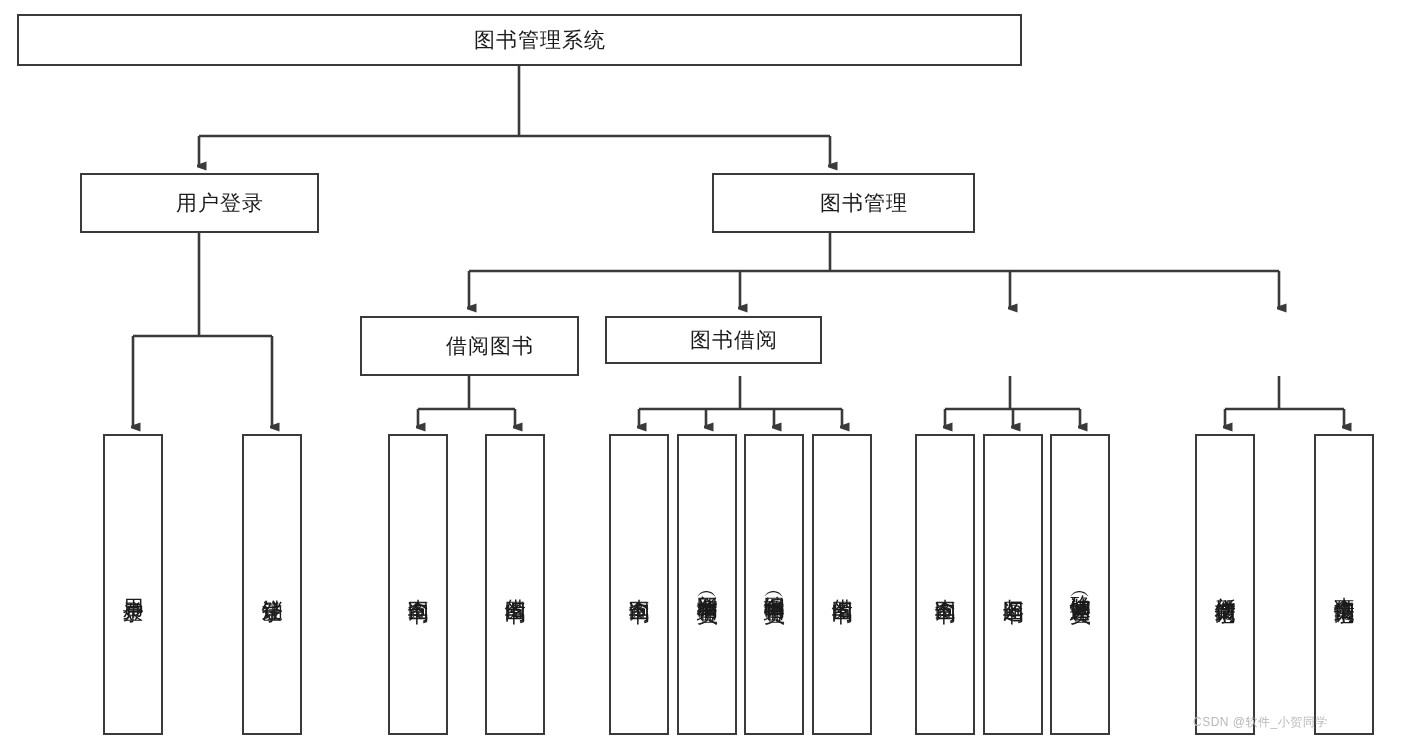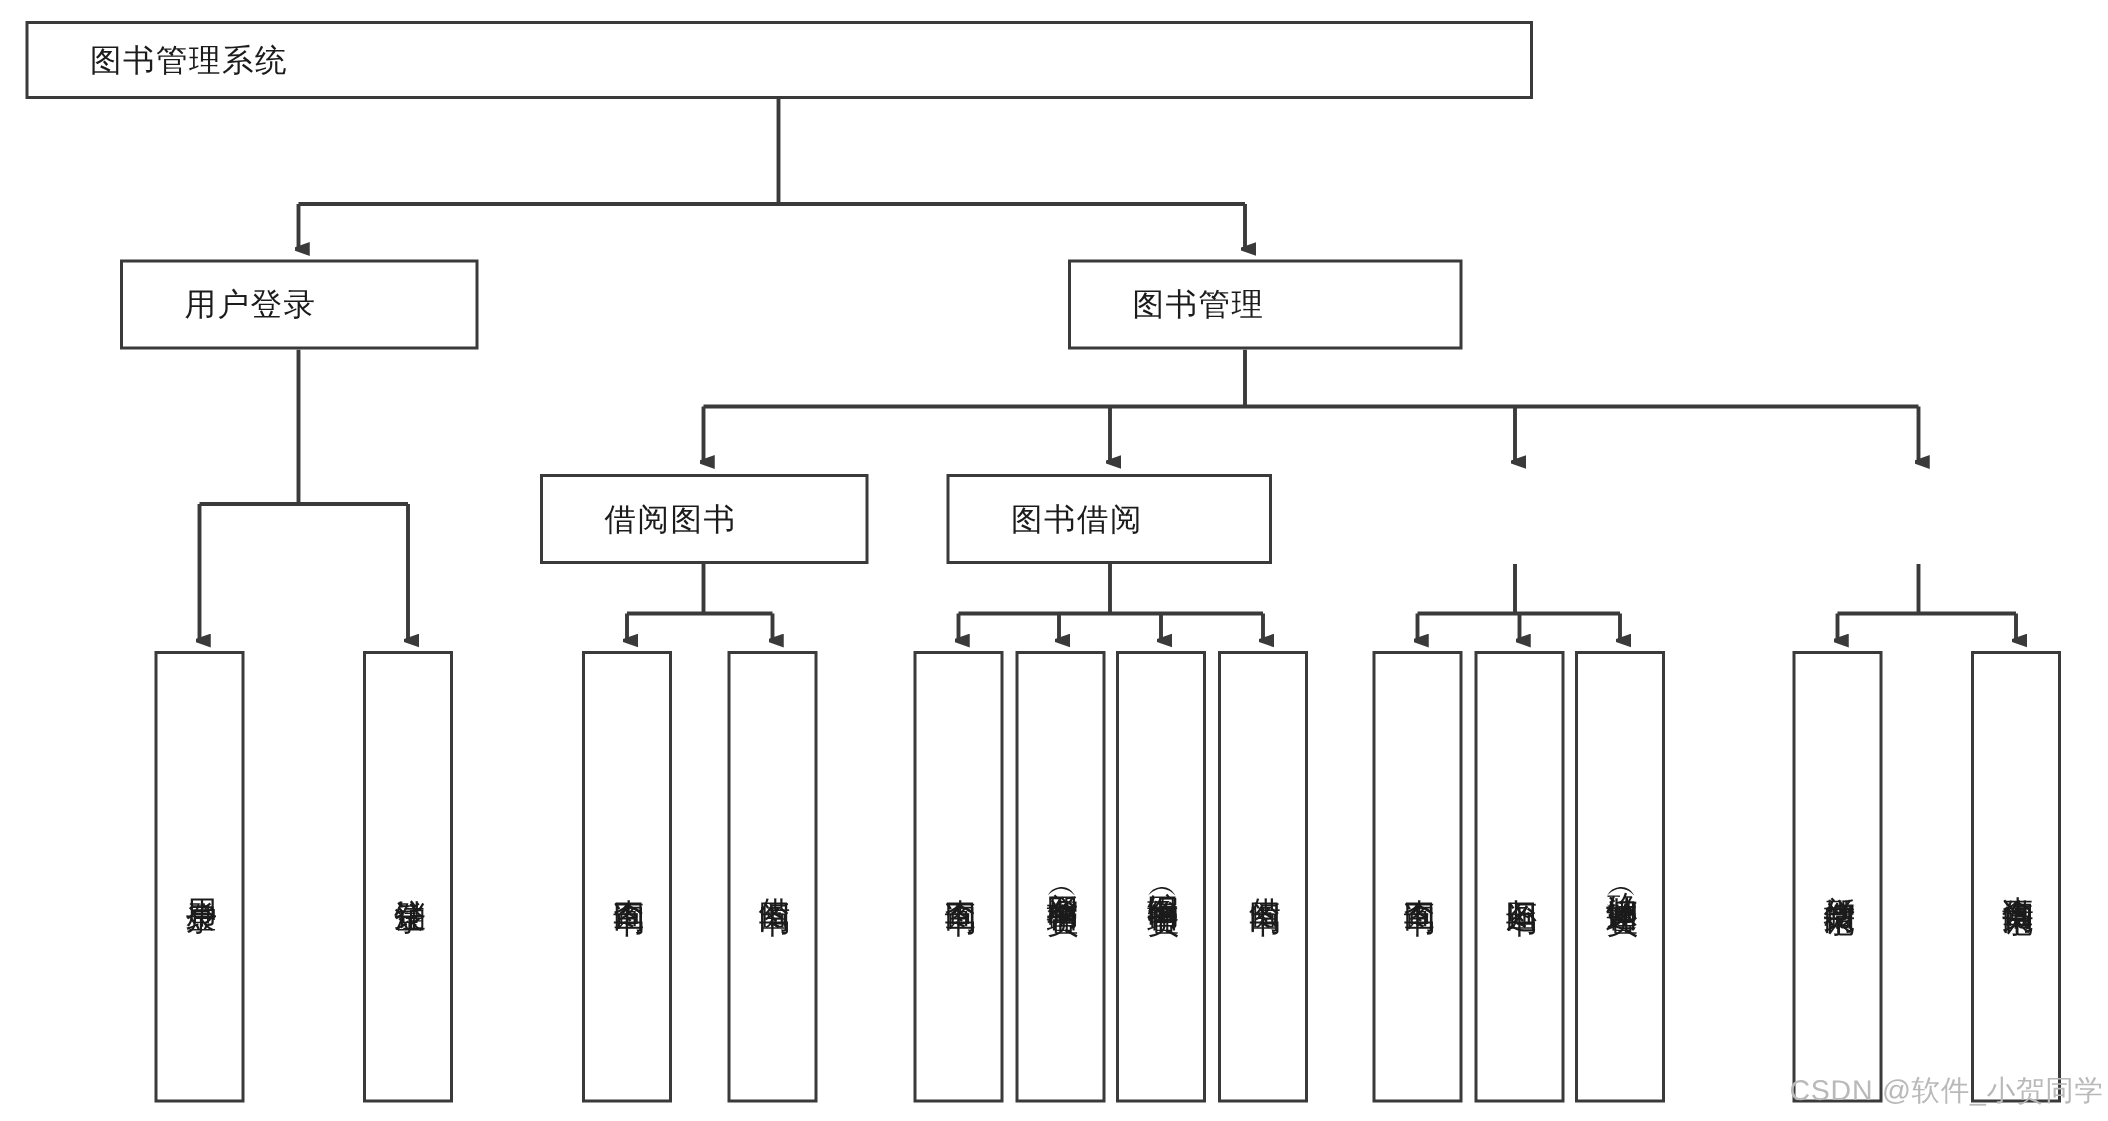--- a/index.html
+++ b/index.html
@@ -24,20 +24,21 @@
     width: 1405px;
     height: 747px;
   }
   .node {
     position: absolute;
     box-sizing: border-box;
     border: 2.5px solid #3a3a3a;
     background: #ffffff;
     display: flex;
     align-items: center;
+    justify-content: center;
     color: #1b1b1b;
     padding-left: 41px;
   }
   .node-h {
     font-size: 21px;
     letter-spacing: 1px;
     white-space: nowrap;
   }
   .node-v {
     writing-mode: vertical-rl;
@@ -51,21 +52,21 @@
     padding: 4px 0;
   }
   .node-v .vtext {
     writing-mode: vertical-rl;
     text-orientation: upright;
   }
   #watermark {
     position: absolute;
     left: 1193px;
     top: 714px;
-    font-size: 19px;
+    font-size: 12px;
     color: #b9b9b9;
     white-space: nowrap;
     letter-spacing: 0.5px;
   }
 </style>
 </head>
 <body>
 
 <div id="canvas">
 
@@ -126,21 +127,21 @@
   <div class="node node-h" style="left:80px; top:173px; width:239px; height:60px;">
     <span>用户登录</span>
   </div>
   <div class="node node-h" style="left:712px; top:173px; width:263px; height:60px;">
     <span>图书管理</span>
   </div>
 
   <div class="node node-h" style="left:360px; top:316px; width:219px; height:60px;">
     <span>借阅图书</span>
   </div>
-  <div class="node node-h" style="left:631px; top:316px; width:217px; height:60px;">
+  <div class="node node-h" style="left:605px; top:316px; width:217px; height:48px;">
     <span>图书借阅</span>
   </div>
 
   <div class="node node-v" style="left:103px; top:434px; width:60px; height:301px;">
     <span class="vtext">用户登录</span>
   </div>
   <div class="node node-v" style="left:242px; top:434px; width:60px; height:301px;">
     <span class="vtext">注销登录</span>
   </div>
 

